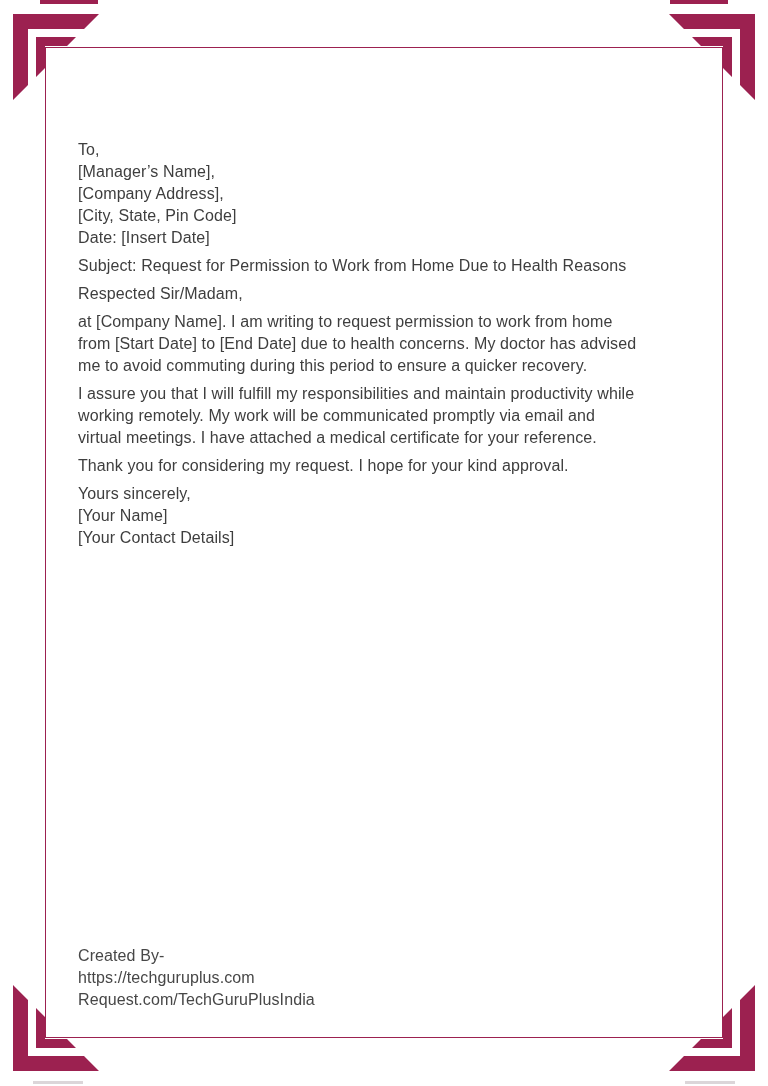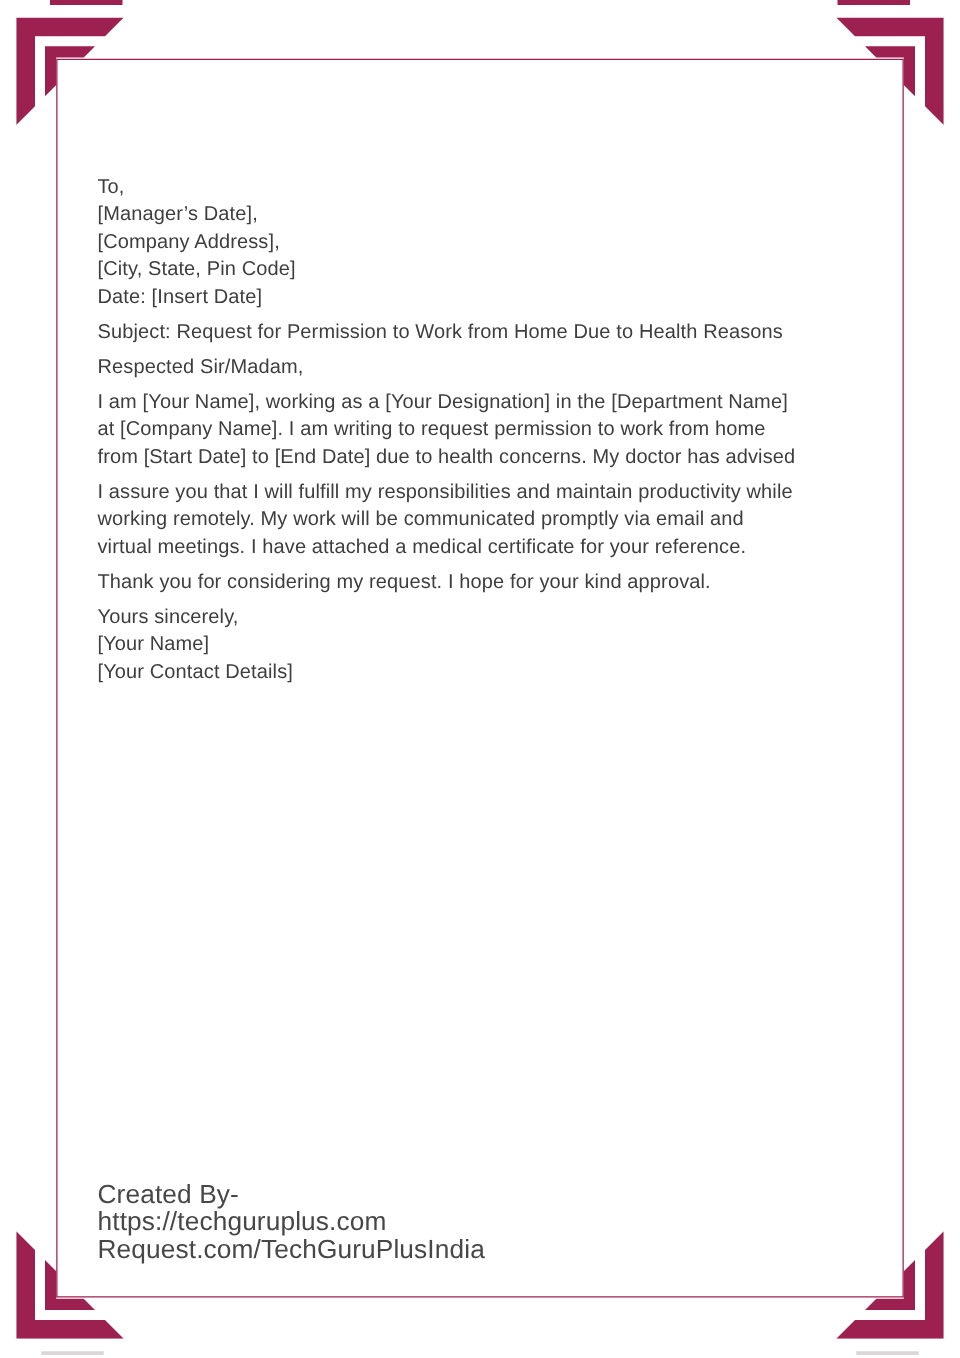--- a/index.html
+++ b/index.html
@@ -70,21 +70,21 @@
     letter-spacing: 0.1px;
     color: var(--text);
   }
   .letter .block { margin: 0; }
   .letter .block + .block { margin-top: 6px; }
   .line { display: block; white-space: nowrap; }
   .footer {
     position: absolute;
     left: 78px;
     top: 945px;
-    font-size: 21px;
+    font-size: 16px;
     line-height: 22px;
     letter-spacing: 0.1px;
     color: #474747;
   }
 </style>
 </head>
 <body style="background: rgb(255, 255, 255);">
 
 <div class="page">
 
@@ -109,38 +109,38 @@
   </svg>
   <svg class="ornament br" viewBox="0 0 90 90" aria-hidden="true">
     <path d="M0 0 L86 0 L71 15 L15 15 L15 71 L0 86 Z"></path>
     <path d="M23 23 L63 23 L54 32 L32 32 L32 54 L23 63 Z"></path>
   </svg>
 
   <div class="letter">
 
     <div class="block">
       <span class="line">To,</span>
-      <span class="line">[Manager’s Date],</span>
+      <span class="line">[Manager’s Name],</span>
       <span class="line">[Company Address],</span>
       <span class="line">[City, State, Pin Code]</span>
       <span class="line">Date: [Insert Date]</span>
     </div>
 
     <div class="block">
       <span class="line">Subject: Request for Permission to Work from Home Due to Health Reasons</span>
     </div>
 
     <div class="block">
       <span class="line">Respected Sir/Madam,</span>
     </div>
 
     <div class="block">
-      <span class="line">I am [Your Name], working as a [Your Designation] in the [Department Name]</span>
       <span class="line">at [Company Name]. I am writing to request permission to work from home</span>
       <span class="line">from [Start Date] to [End Date] due to health concerns. My doctor has advised</span>
+      <span class="line">me to avoid commuting during this period to ensure a quicker recovery.</span>
     </div>
 
     <div class="block">
       <span class="line">I assure you that I will fulfill my responsibilities and maintain productivity while</span>
       <span class="line">working remotely. My work will be communicated promptly via email and</span>
       <span class="line">virtual meetings. I have attached a medical certificate for your reference.</span>
     </div>
 
     <div class="block">
       <span class="line">Thank you for considering my request. I hope for your kind approval.</span>

